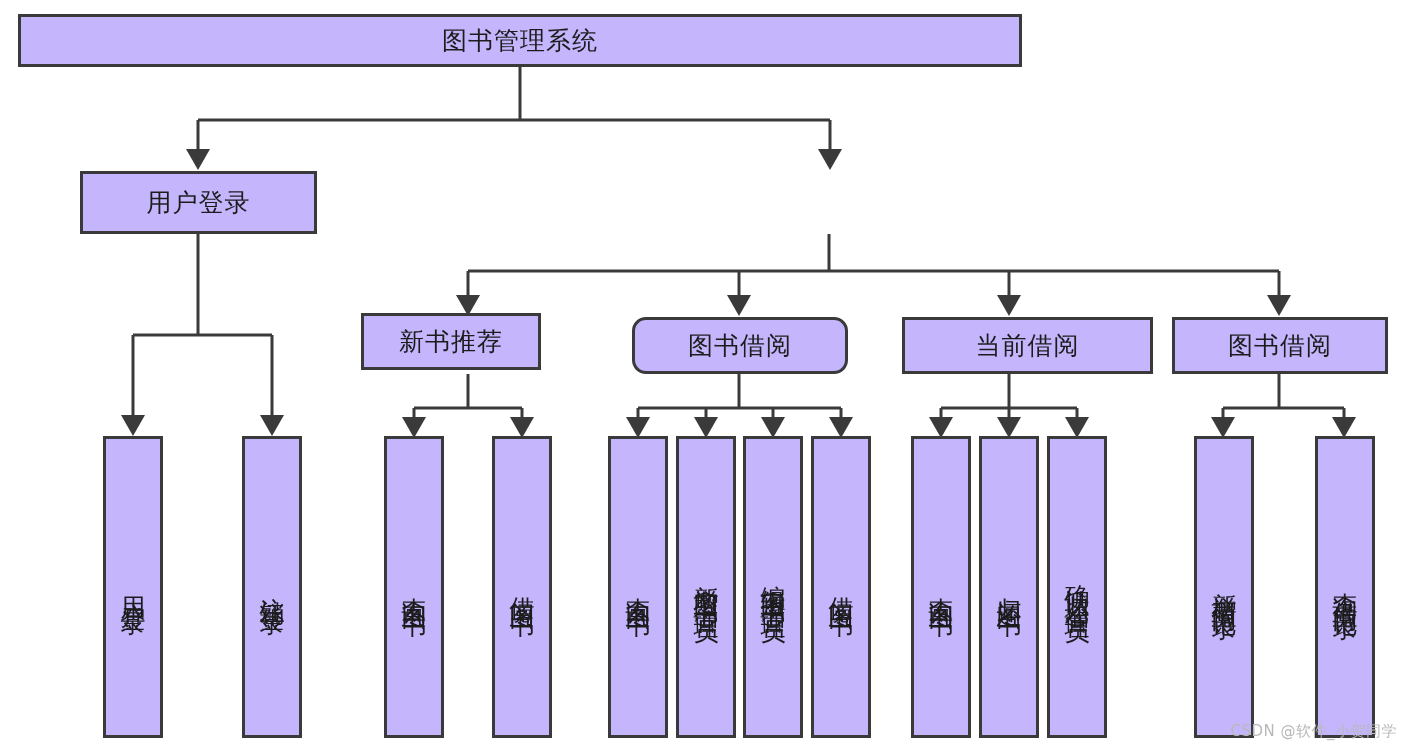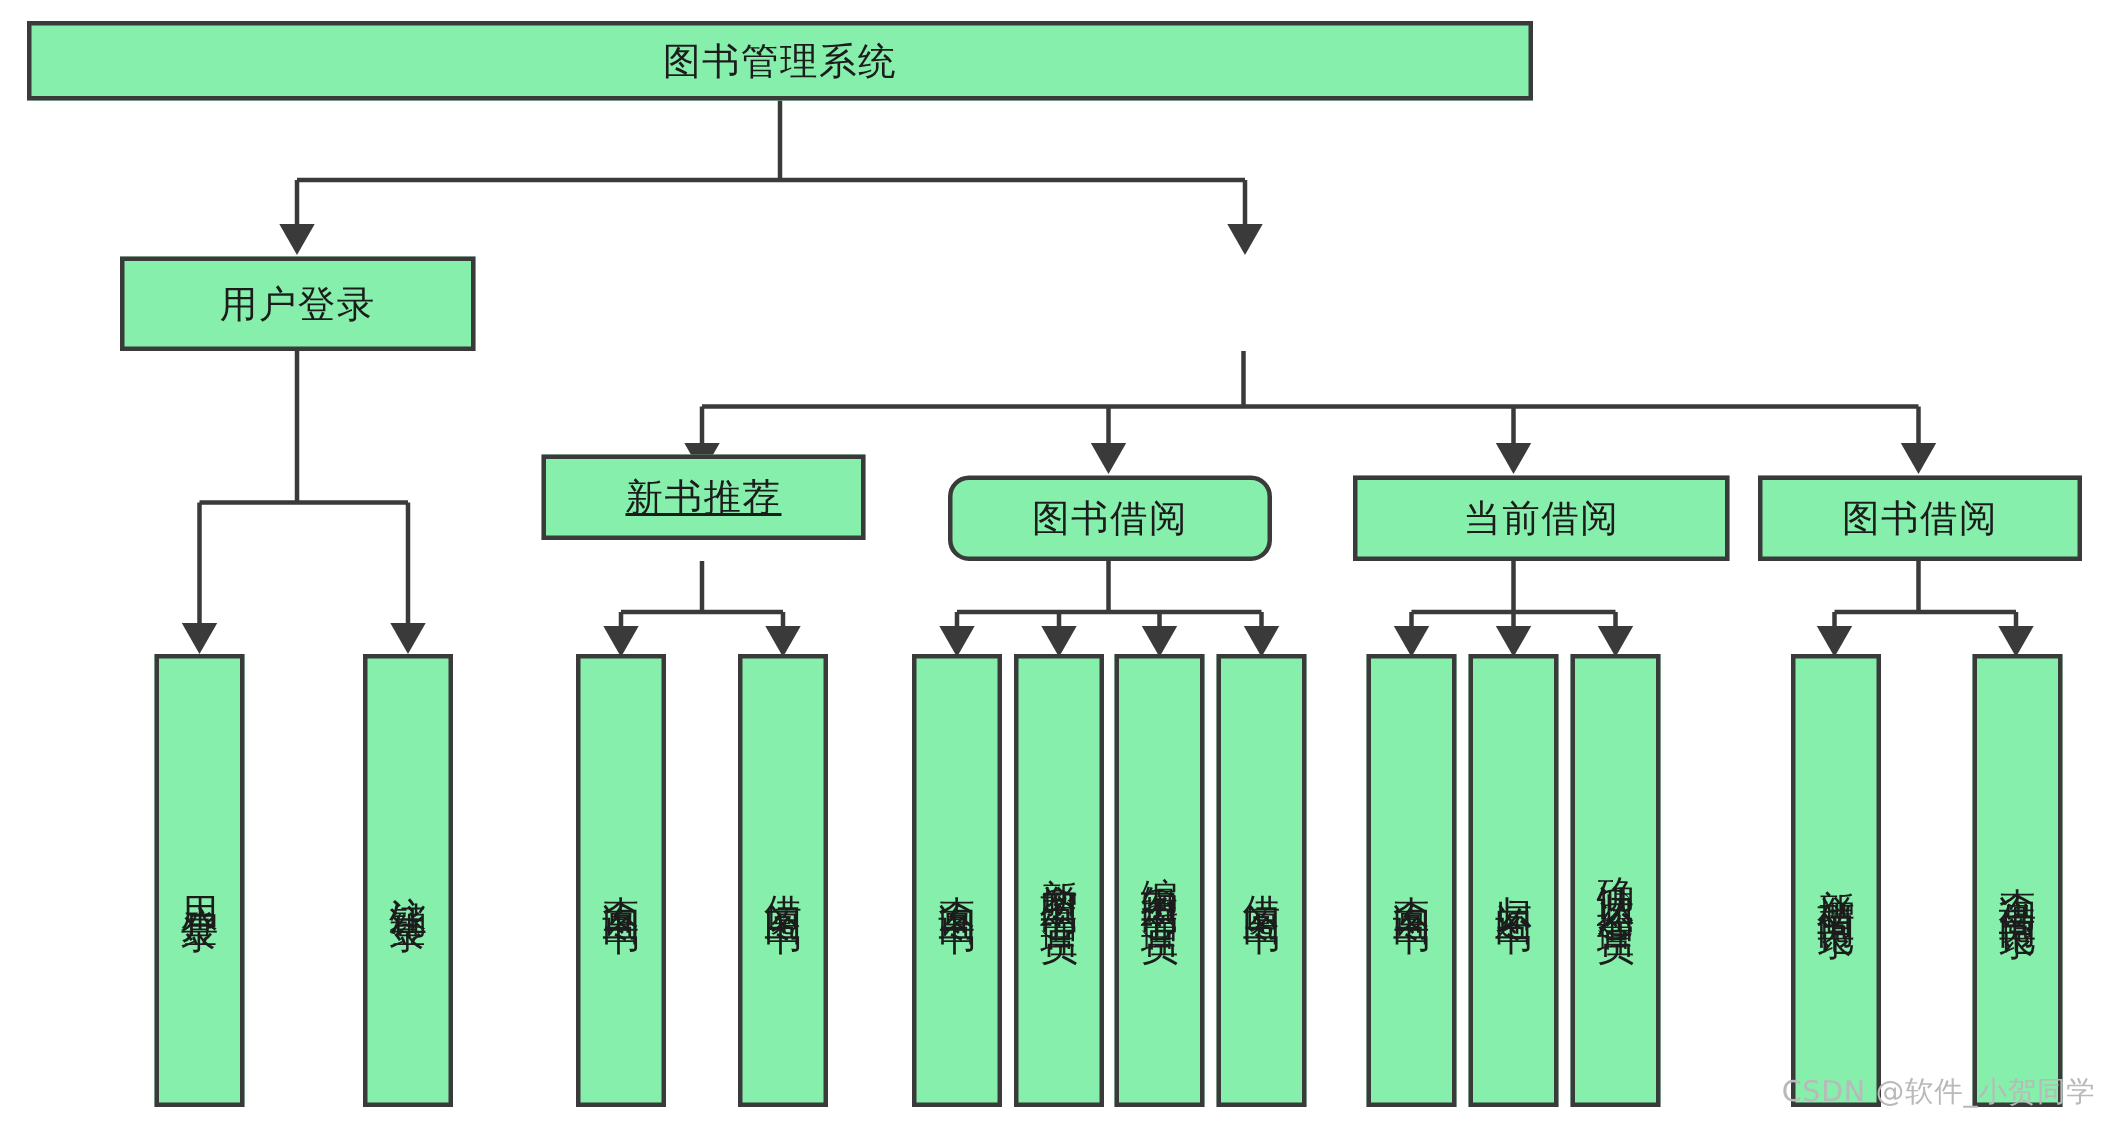--- a/index.html
+++ b/index.html
@@ -22,21 +22,21 @@
     left: 0;
     top: 0;
     width: 1405px;
     height: 747px;
     pointer-events: none;
   }
   .node {
     position: absolute;
     box-sizing: border-box;
     border: 3px solid #3a3a3a;
-    background: #86efac;
+    background: #c4b5fd;
     display: flex;
     align-items: center;
     justify-content: center;
     color: #1c1c1c;
   }
   .node .label {
     display: block;
     text-align: center;
     line-height: 1.18;
   }
@@ -58,21 +58,21 @@
     font-size: 25px;
     line-height: 1.0;
     letter-spacing: 5px;
     white-space: nowrap;
     max-height: 100%;
   }
   .watermark {
     position: absolute;
     right: 8px;
     bottom: 6px;
-    font-size: 19px;
+    font-size: 15px;
     color: #b9b9b9;
     white-space: nowrap;
     letter-spacing: 0.5px;
   }
 </style>
 </head>
 <body>
 
 <div id="canvas">
 
@@ -128,21 +128,21 @@
   </svg>
 
   <div class="node h root" style="left:18px; top:14px; width:1004px; height:53px;">
     <span class="label">图书管理系统</span>
   </div>
 
   <div class="node h" style="left:80px; top:171px; width:237px; height:63px;">
     <span class="label">用户登录</span>
   </div>
 
-  <div class="node h" style="left:361px; top:303px; width:216px; height:57px;text-decoration:underline;">
+  <div class="node h" style="left:361px; top:313px; width:180px; height:57px;">
     <span class="label">新书推荐</span>
   </div>
   <div class="node h" style="left:632px; top:317px; width:216px; height:57px;border-radius:14px;">
     <span class="label">图书借阅</span>
   </div>
   <div class="node h" style="left:902px; top:317px; width:251px; height:57px;">
     <span class="label">当前借阅</span>
   </div>
   <div class="node h" style="left:1172px; top:317px; width:216px; height:57px;">
     <span class="label">图书借阅</span>

